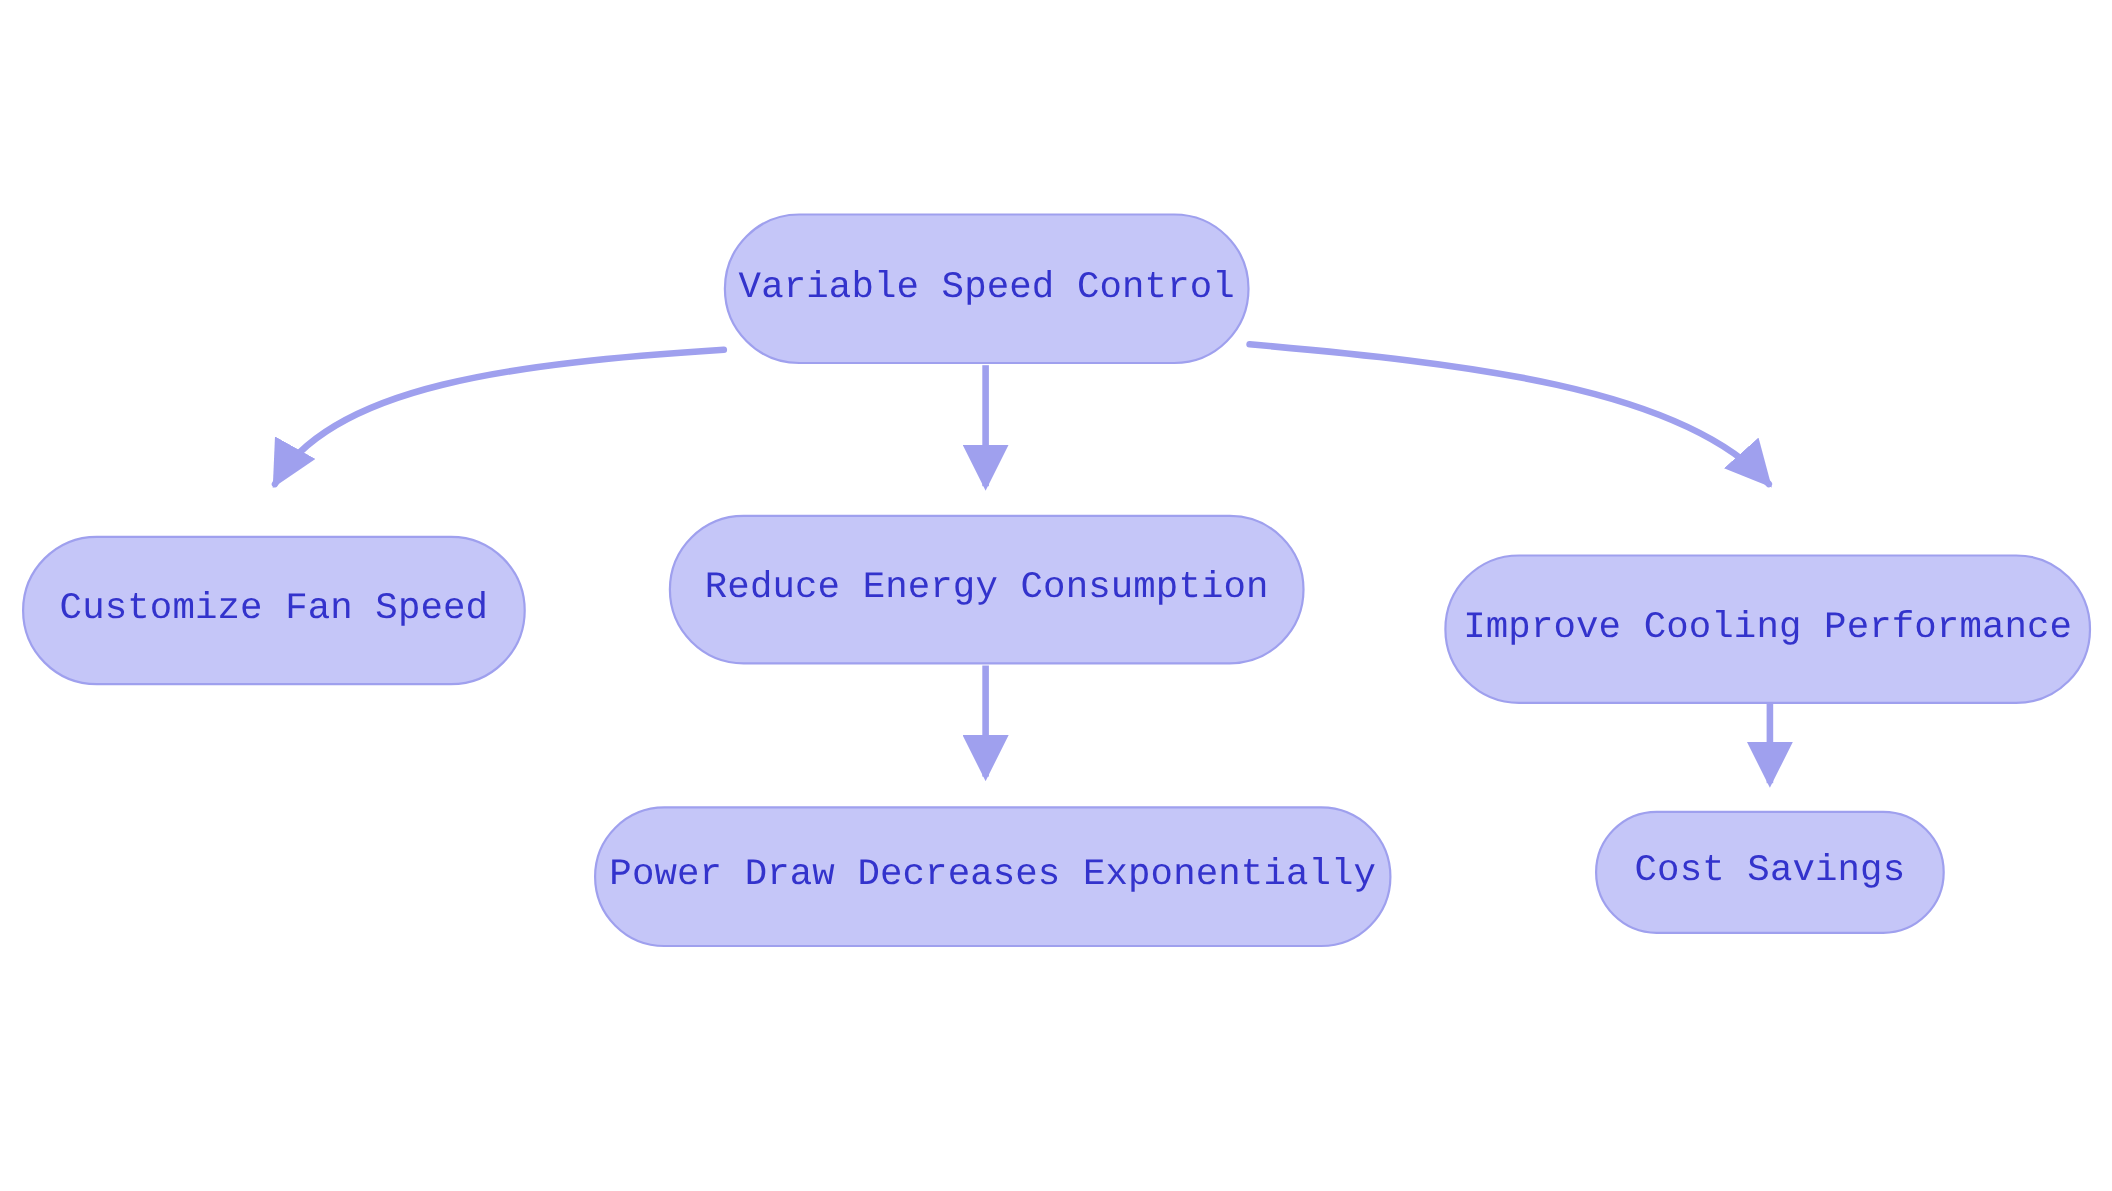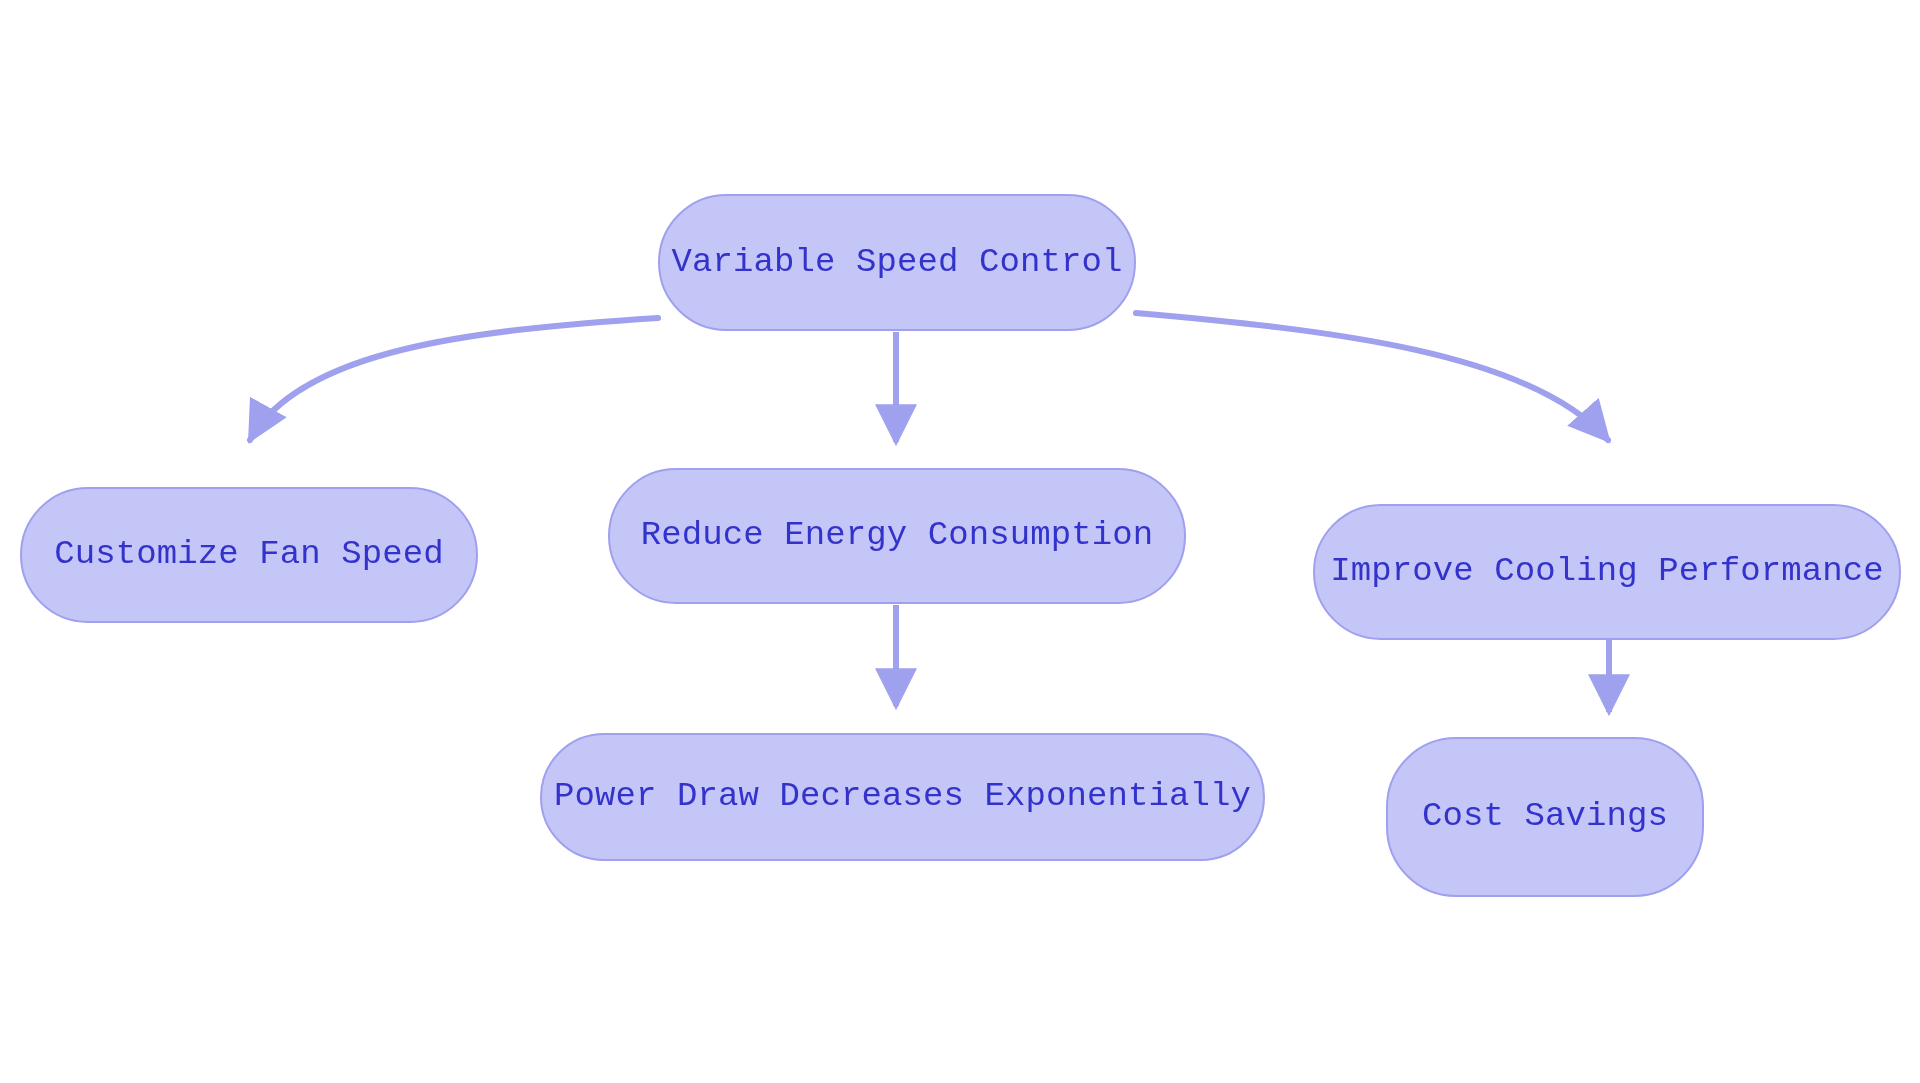--- a/index.html
+++ b/index.html
@@ -87,17 +87,17 @@
   </div>
 
   <div class="node" style="left:1313px; top:468px; width:588px; height:136px;margin-top:36px;">
     <span class="node-label">Improve Cooling Performance</span>
   </div>
 
   <div class="node" style="left:540px; top:733px; width:725px; height:128px;">
     <span class="node-label">Power Draw Decreases Exponentially</span>
   </div>
 
-  <div class="node" style="left:1386px; top:737px; width:318px; height:160px;">
+  <div class="node" style="left:1450px; top:737px; width:318px; height:112px;">
     <span class="node-label">Cost Savings</span>
   </div>
 
 </div>
 
 </body></html>

